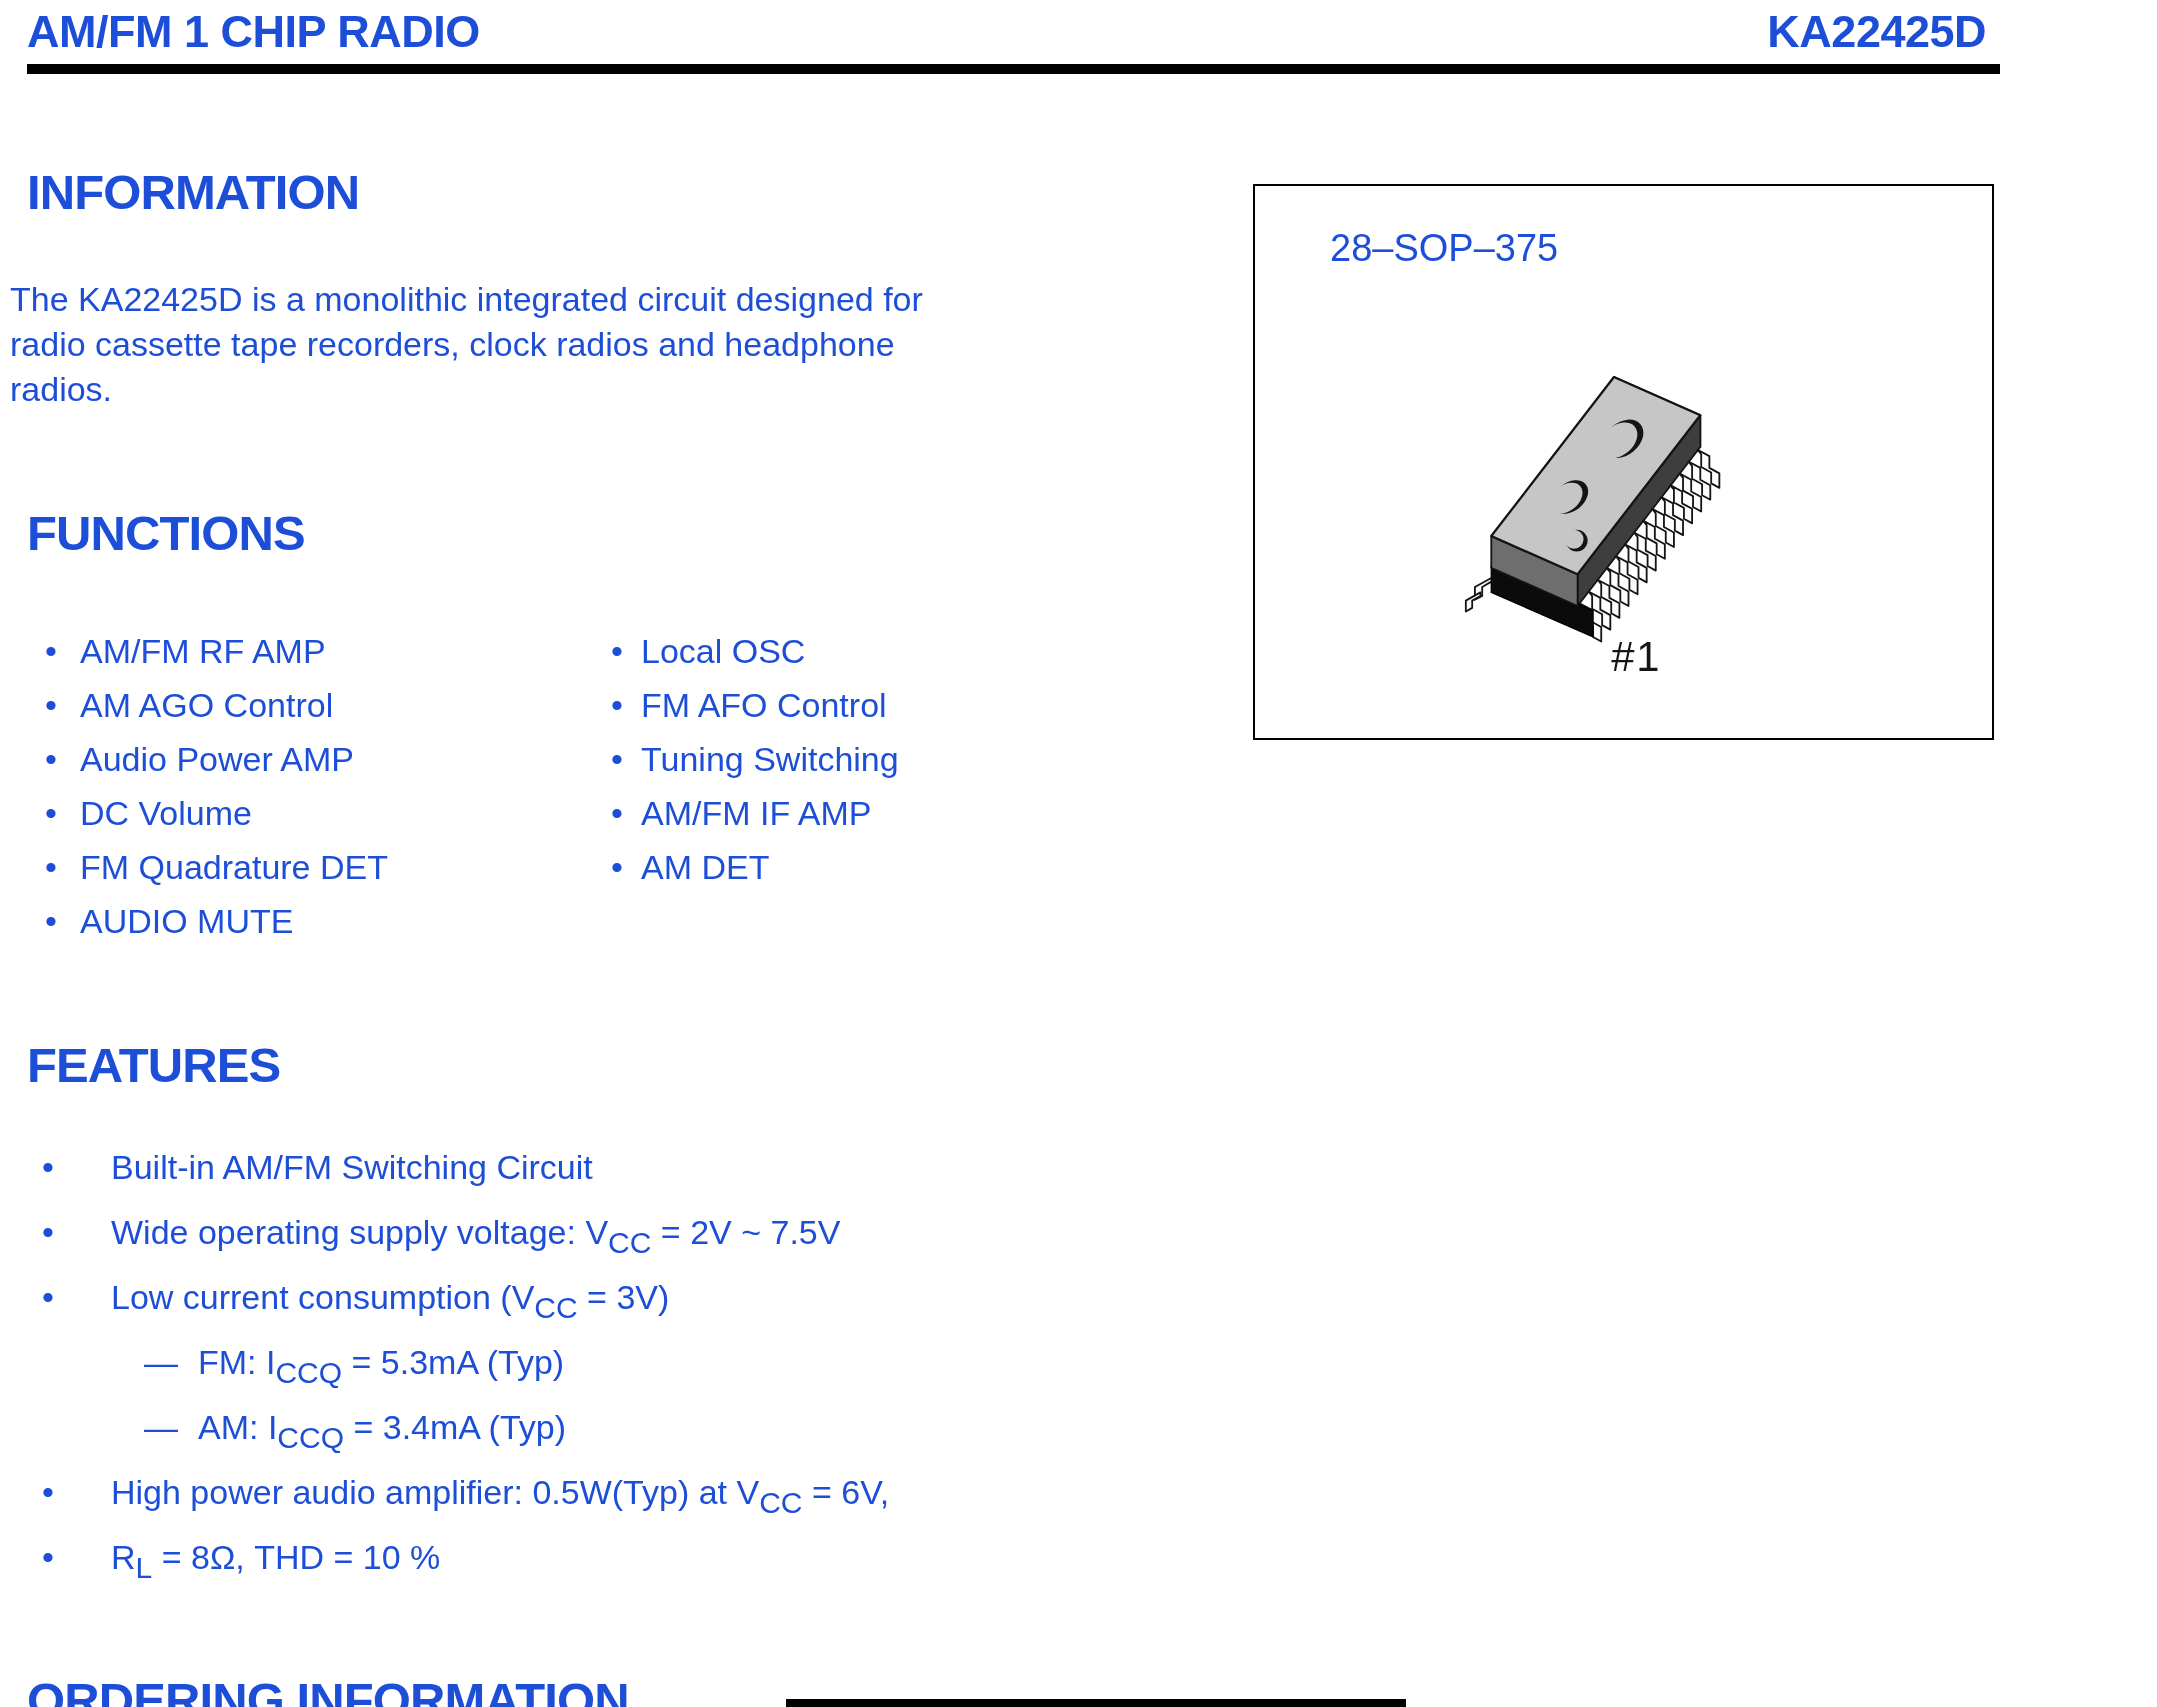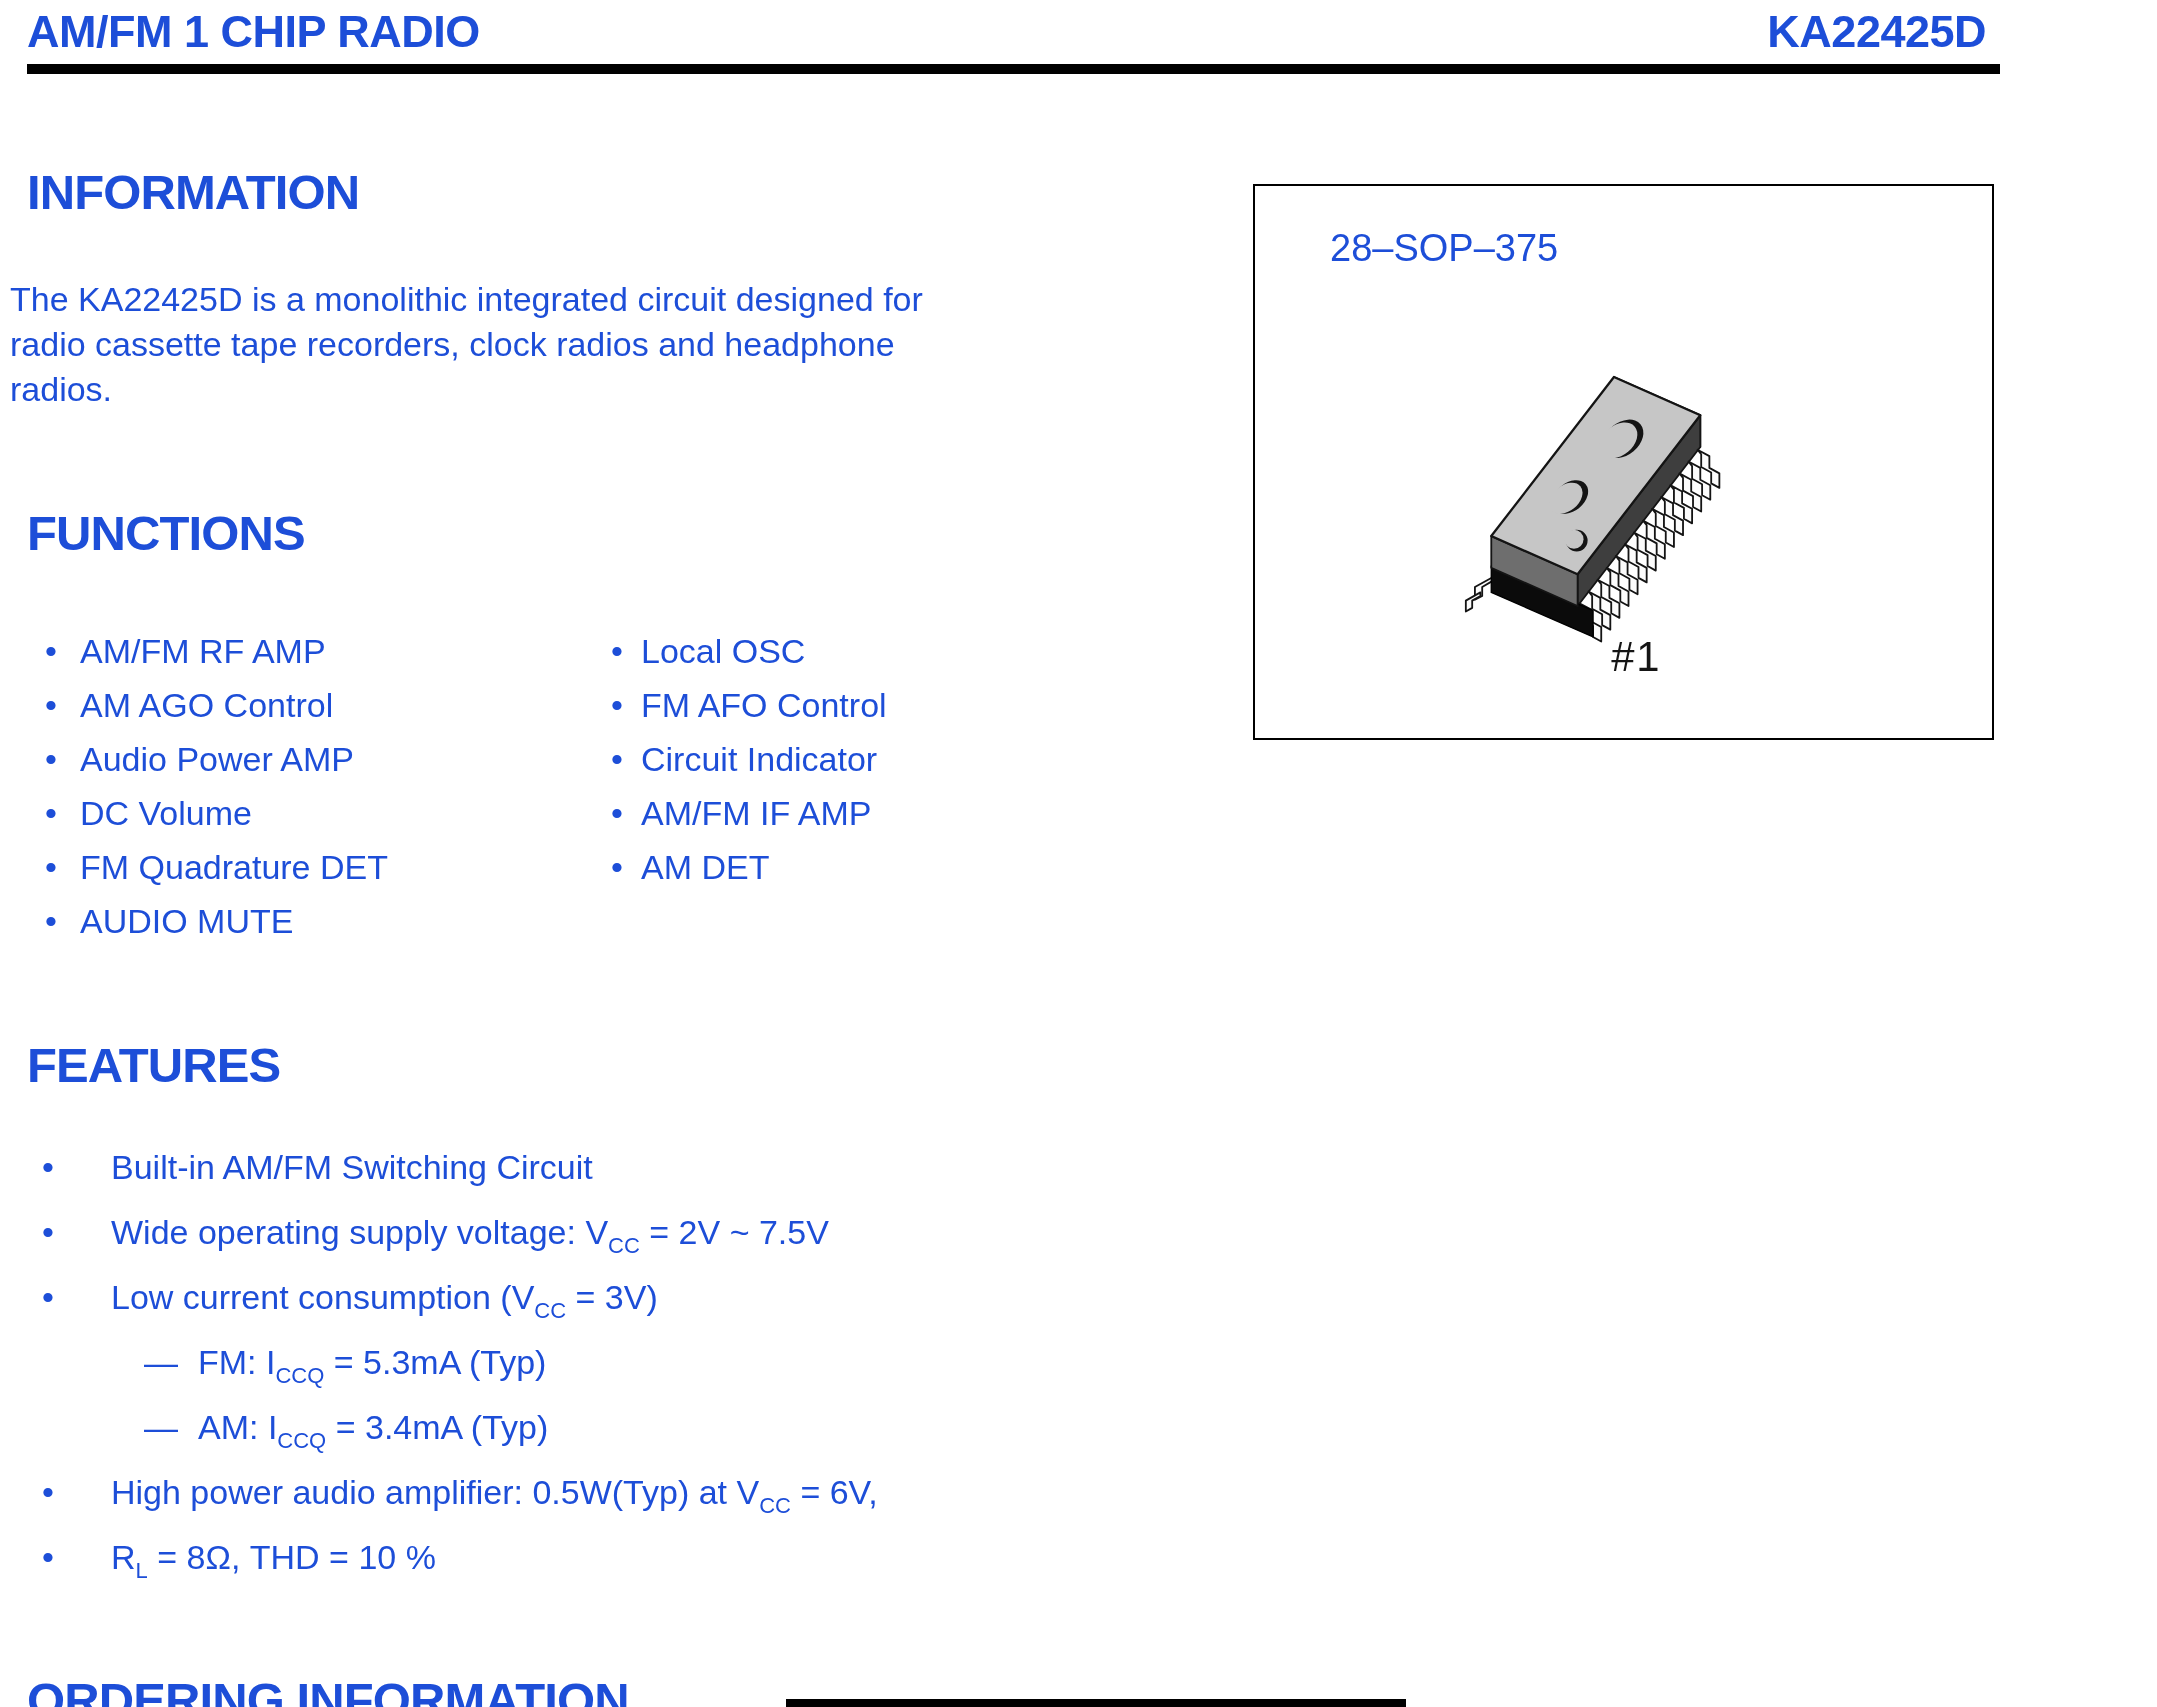--- a/index.html
+++ b/index.html
@@ -21,21 +21,21 @@
   .func-col.left{left:45px;}
   .func-col.right{left:611px;}
   .func-row{height:54px;display:flex;align-items:center;font-size:34px;line-height:1;}
   .func-row .dot{display:inline-block;width:35px;}
   .func-col.right .func-row .dot{width:30px;}
   .feat-list{position:absolute;left:0;top:1134px;width:1273px;}
   .feat-row{position:relative;height:65px;display:flex;align-items:center;font-size:34px;line-height:1;padding-left:111px;}
   .feat-row .dot{position:absolute;left:42px;}
   .feat-row.sub{padding-left:198px;}
   .feat-row.sub .dash{position:absolute;left:144px;}
-  .sb{font-size:22px;position:relative;top:9px;letter-spacing:0;}
+  .sb{font-size:30px;position:relative;top:9px;letter-spacing:0;}
   .pkg-box{position:absolute;left:1253px;top:184px;width:737px;height:552px;border:2.7px solid #000;}
   .pkg-label{position:absolute;left:43px;top:43px;font-size:38px;line-height:1;margin-left:32px;}
   .chip-svg{position:absolute;left:0;top:0;width:100%;height:100%;}
   .order-bar{position:absolute;left:786px;top:1699px;width:620px;height:11px;background:#000;}
 </style>
 </head>
 <body>
 
 <div class="page">
 
@@ -83,21 +83,21 @@
     <div class="func-row">
         <span class="dot">•</span>
         <span>Local OSC</span>
       </div>
     <div class="func-row">
         <span class="dot">•</span>
         <span>FM AFO Control</span>
       </div>
     <div class="func-row">
         <span class="dot">•</span>
-        <span>Circuit Indicator</span>
+        <span>Tuning Switching</span>
       </div>
     <div class="func-row">
         <span class="dot">•</span>
         <span>AM/FM IF AMP</span>
       </div>
     <div class="func-row">
         <span class="dot">•</span>
         <span>AM DET</span>
       </div>
   </div>

